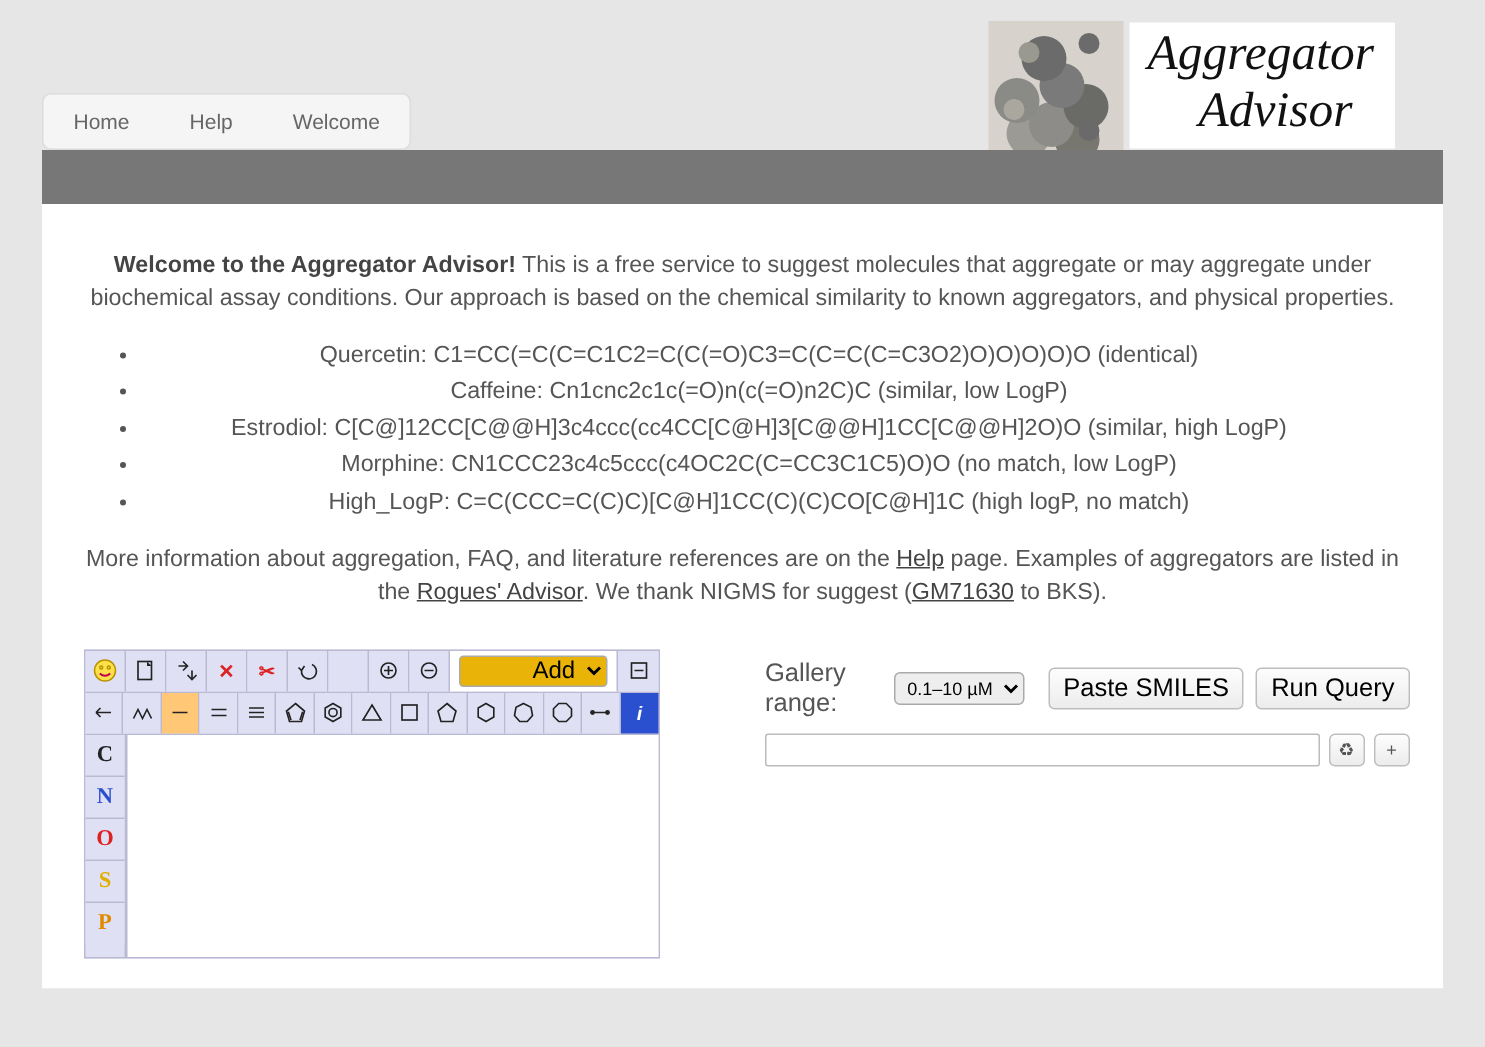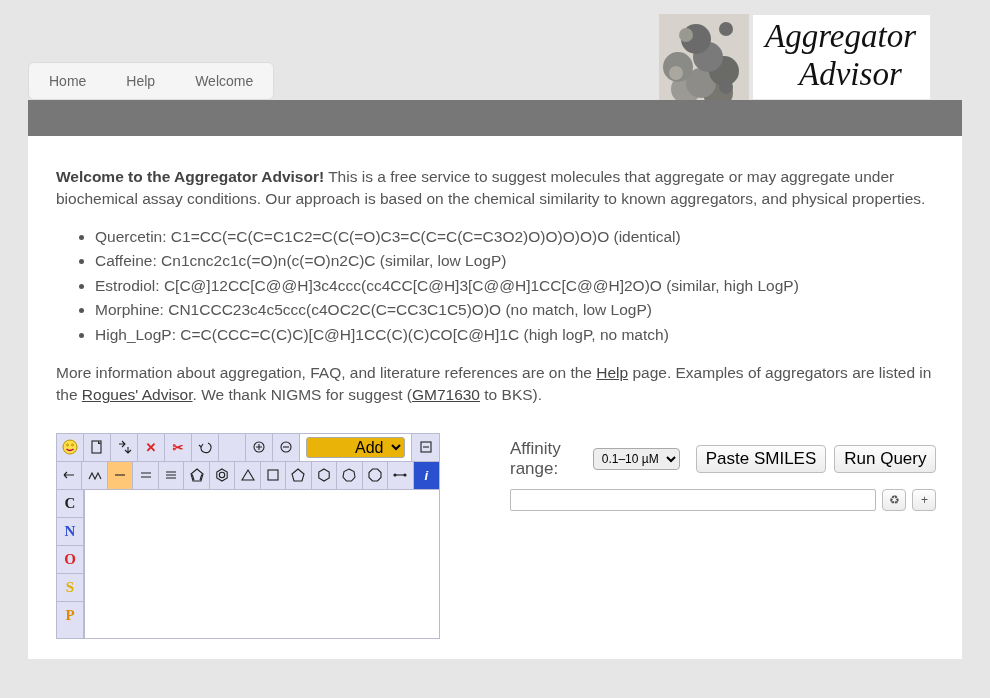--- a/index.html
+++ b/index.html
@@ -70,21 +70,21 @@
   .greybar {
     height: 36px;
     background: #777;
     margin: 0 28px;
   }
   .content {
     background: #fff;
     margin: 0 28px;
     padding: 14px 28px 20px 28px;
   }
-  .intro { line-height: 1.45; color: #555; }
+  .intro { line-height: 1.45; color: #555; text-align: center; }
   .intro strong { color: #444; }
   .intro ul { margin: 12px 0 12px 4px; padding-left: 18px; }
   .intro li { margin: 2px 17px; }
   .intro a { color: #444; text-decoration: underline; cursor: pointer; }
   .workarea {
     display: flex;
     gap: 70px;
     margin-top: 26px;
     align-items: flex-start;
   }
@@ -394,21 +394,21 @@
             <div class="atom" style="color:#d22">O</div>
             <div class="atom" style="color:#e0b000">S</div>
             <div class="atom" style="color:#e08a00;border-bottom:none">P</div>
           </div>
           <div class="canvas"></div>
         </div>
       </div>
 
       <div class="query-col">
         <div class="qrow1">
-          <span>Affinity range:</span>
+          <span>Gallery range:</span>
           <select>
             <option>0.1–10 µM</option>
           </select>
           <span class="spacer"></span>
           <button class="btn">Paste SMILES</button>
           <button class="btn">Run Query</button>
         </div>
         <div class="qrow2">
           <input class="smiles-input" type="text" value="" style="">
           <div class="iconbtn">♻</div>

